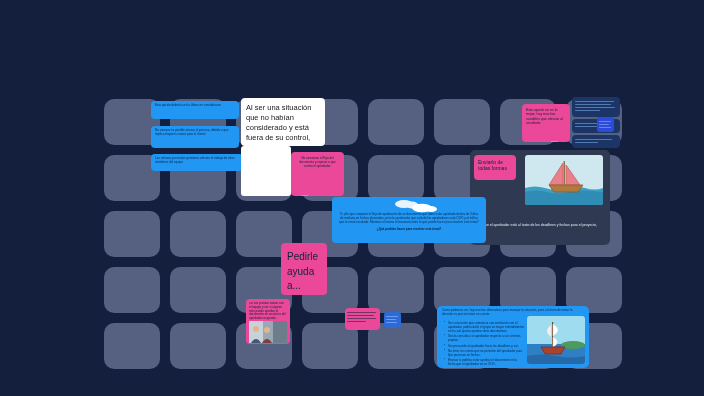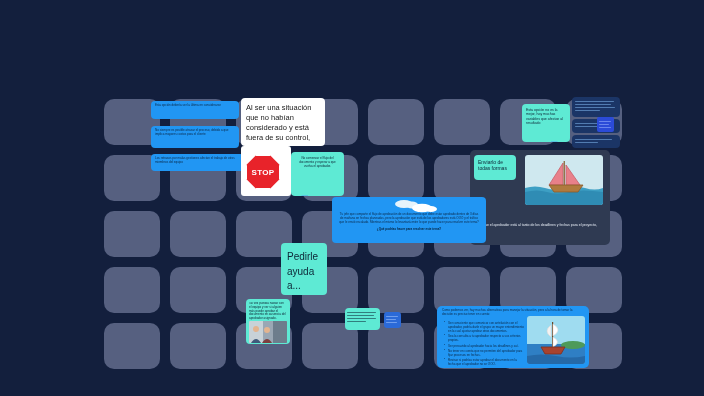--- a/index.html
+++ b/index.html
@@ -20,21 +20,21 @@
 
   
   .note{
     position:absolute;
     border-radius:4px;
     overflow:hidden;
     line-height:1.25;
     color:#0d1b33;
   }
   .note-blue{ background:#2196f3; color:#0b2a4a; }
-  .note-teal{ background:#5eead4; color:#0d2636; }
+  .note-teal{ background:#ec4899; color:#0d2636; }
   .note-white{ background:#ffffff; color:#1a1a1a; }
   .note-dark{ background:#1b3566; color:#7fb6ef; }
 
   .t3{ font-size:3px; }
   .t35{ font-size:3.5px; }
   .t5{ font-size:5px; }
   .t7{ font-size:7.5px; }
   .t10{ font-size:10px; }
 
   
@@ -137,25 +137,20 @@
   <div class="note note-blue t3" style="left:151px;top:154px;width:93px;height:17px;padding:3px 4px;">
     <span>Los retrasos por malas gestiones afectan el trabajo de otros miembros del equipo</span>
   </div>
 
   <div class="note note-white t7" style="left:241px;top:98px;width:84px;height:48px;padding:5px 5px;line-height:1.35;">
     <span>Al ser una situación que no habían considerado y está fuera de su control, ustedes prefieren retrasar el proceso</span>
   </div>
 
   <div style="position:absolute;left:241px;top:146px;width:50px;height:50px;background:#fff;border-radius:3px;"></div>
 
-  <div class="stop-wrap" style="left:246px;top:155px;width:34px;height:34px;">
-    <div class="stop-oct">
-      <span>STOP</span>
-    </div>
-  </div>
 
   <div class="note note-teal t3 tail-b" style="left:291px;top:152px;width:53px;height:44px;padding:5px 5px;text-align:center;">
     <span>No comenzar el flujo del documento y esperar a que vuelva el aprobador.</span>
   </div>
 
   <div class="note note-teal t35 tail-r" style="left:522px;top:104px;width:48px;height:38px;padding:4px 4px;">
     <span>Esta opción no es la mejor, hay muchas variables que afectan al resultado</span>
   </div>
 
   <div class="note note-dark" style="left:572px;top:97px;width:48px;height:20px;padding:2px 3px;">

